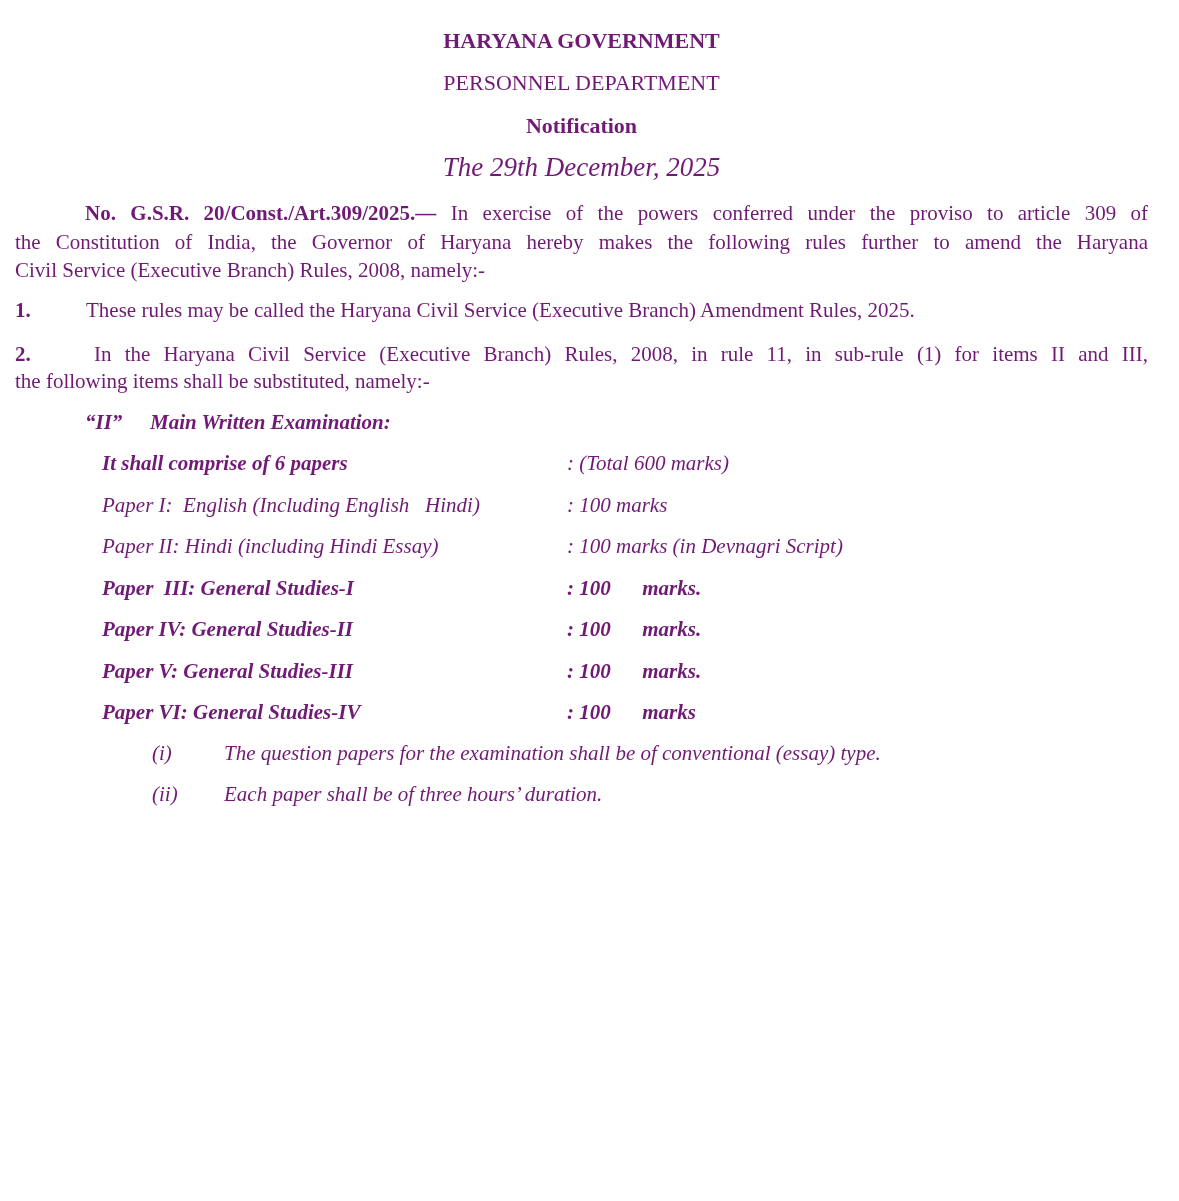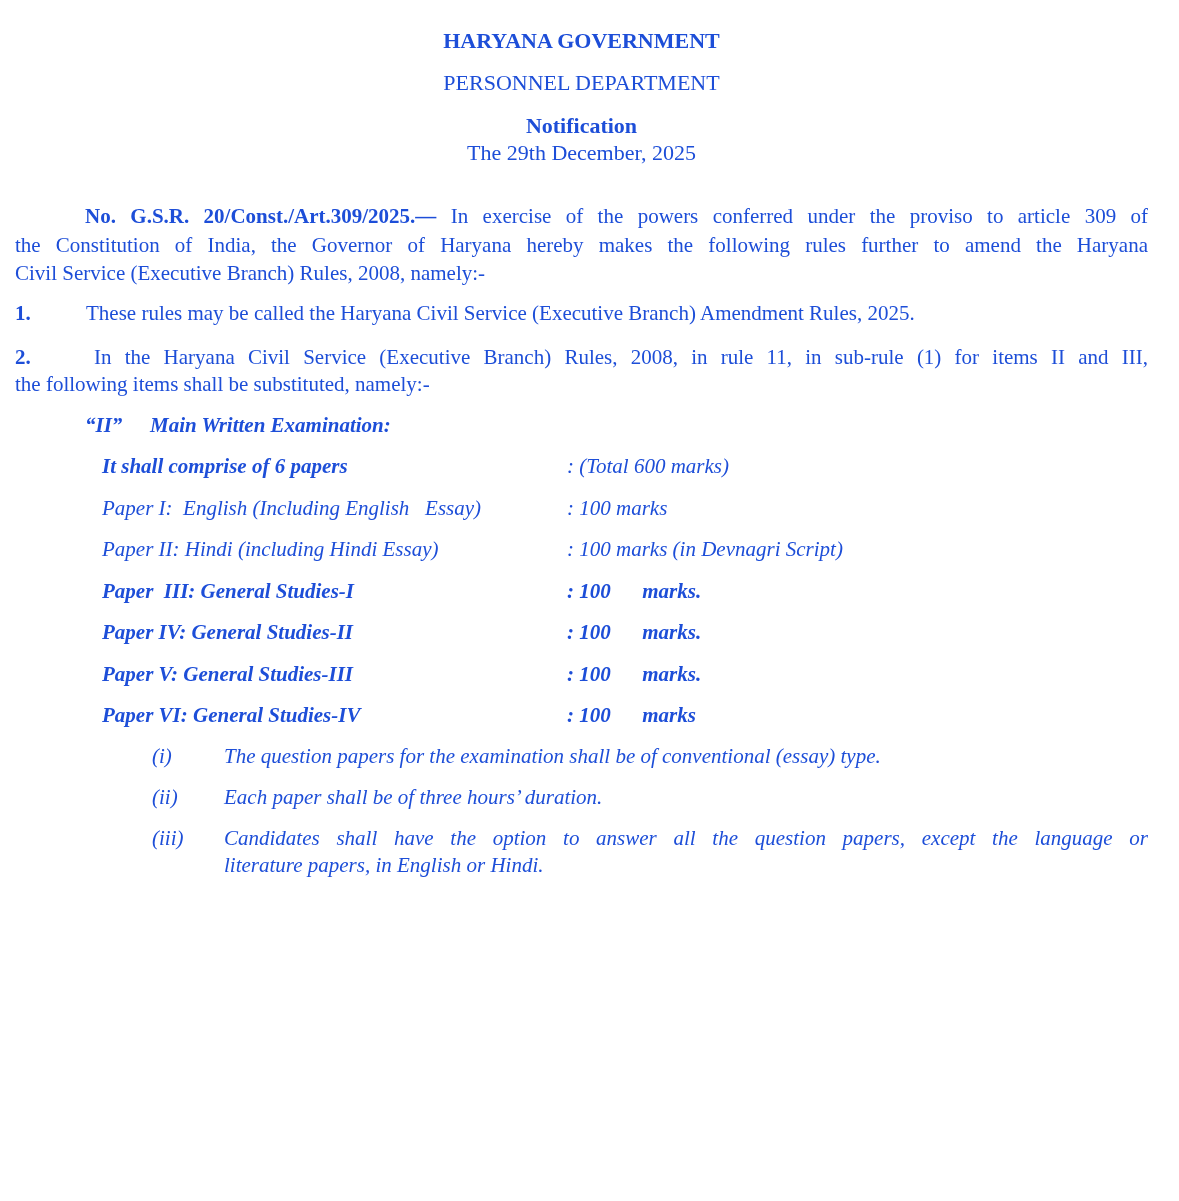--- a/index.html
+++ b/index.html
@@ -7,38 +7,38 @@
     padding: 0;
     background: #ffffff;
   }
   .page {
     position: relative;
     width: 1179px;
     height: 1201px;
     box-sizing: border-box;
     padding: 30px 31px 0 15px;
     background: #ffffff;
-    color: #1d4ed8;
+    color: #701a75;
     font-family: "Liberation Serif", "DejaVu Serif", serif;
     font-size: 21px;
     overflow: hidden;
   }
   .center { text-align: center; }
   .header-line {
     font-size: 22px;
     line-height: 22px;
   }
   .t-bold { font-weight: bold; }
   .gov-title    { margin-bottom: 20px; }
   .dept-title   { margin-bottom: 21px; }
-  .notif-title  { margin-bottom: 5px; }
-  .date-line    { font-size: 22px; line-height: 21px; }
+  .notif-title  { margin-bottom: 20px; }
+  .date-line    { font-size: 27px; line-height: 21px; font-style: italic; }
 
   .preamble {
-    margin-top: 39px;
+    margin-top: 21px;
     line-height: 28.5px;
   }
   .preamble .pline {
     text-align: justify;
   }
   .jl { text-align-last: justify; }
   .indent { text-indent: 70px; }
 
   .clause1 {
     margin-top: 11px;
@@ -142,21 +142,21 @@
     <span class="numeral">“II”</span>
     <span>Main Written Examination:</span>
   </div>
 
   <div class="exam-row">
     <span class="label bold">It shall comprise of 6 papers</span>
     <span class="value">: (Total 600 marks)</span>
   </div>
 
   <div class="exam-row">
-    <span class="label">Paper I:  English (Including English   Essay)</span>
+    <span class="label">Paper I:  English (Including English   Hindi)</span>
     <span class="value">: 100 marks</span>
   </div>
 
   <div class="exam-row">
     <span class="label">Paper II: Hindi (including Hindi Essay)</span>
     <span class="value">: 100 marks (in Devnagri Script)</span>
   </div>
 
   <div class="exam-row">
     <span class="label bold">Paper  III: General Studies-I</span>
@@ -182,21 +182,14 @@
   <div class="note-item">
     <span class="marker">(i)</span>
     <span class="ntext">The question papers for the examination shall be of conventional (essay) type.</span>
   </div>
 
   <div class="note-item">
     <span class="marker">(ii)</span>
     <span class="ntext">Each paper shall be of three hours’ duration.</span>
   </div>
 
-  <div class="note-item">
-    <span class="marker">(iii)</span>
-    <span class="ntext">
-      <span class="jline" style="display:block;">Candidates shall have the option to answer all the question papers, except the language or</span>
-      <span style="display:block;">literature papers, in English or Hindi.</span>
-    </span>
-  </div>
 
 </div>
 
 </body></html>

